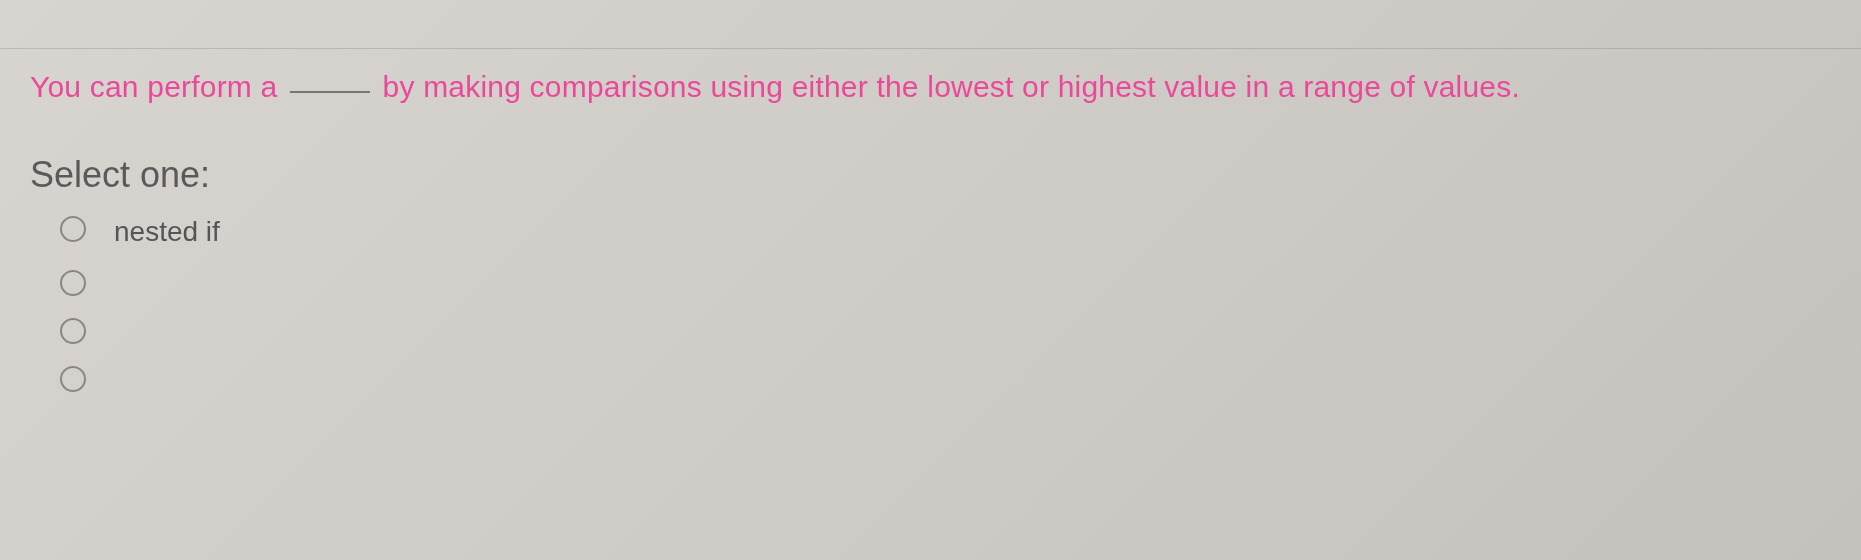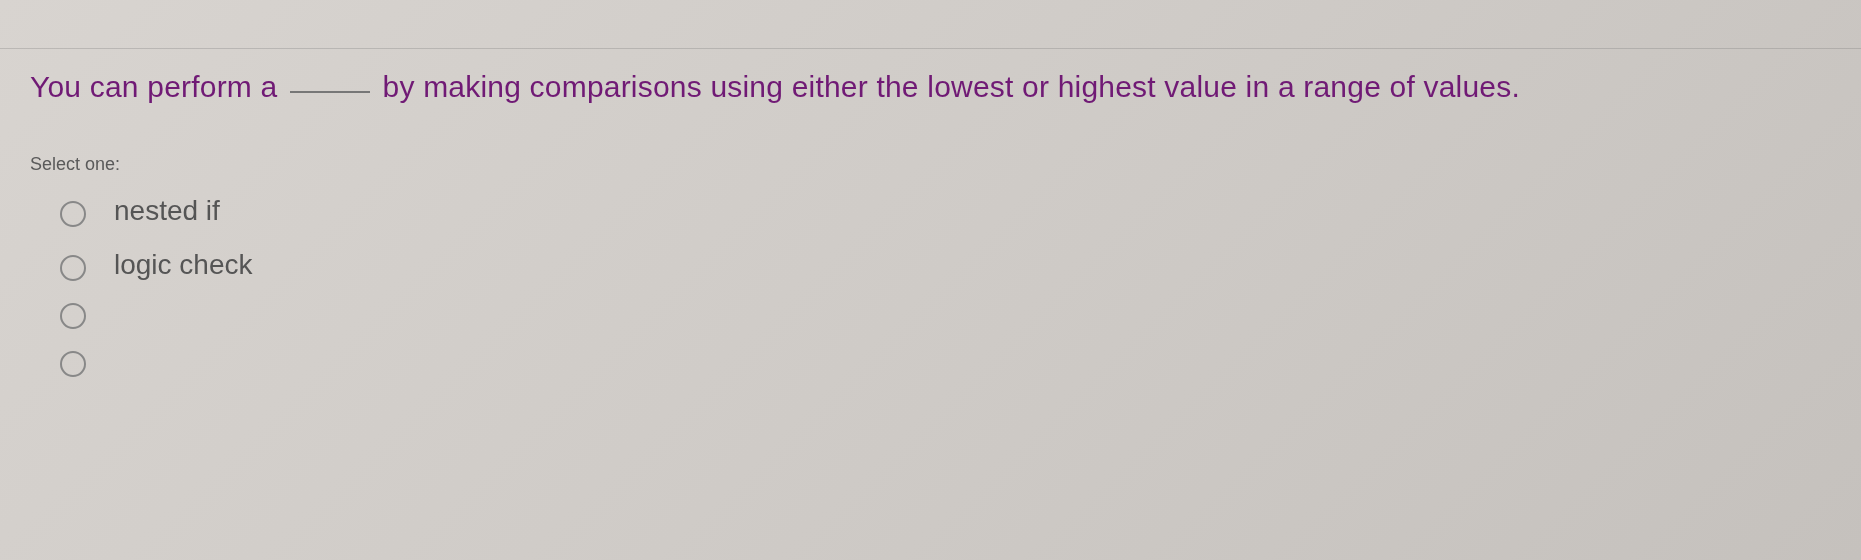--- a/index.html
+++ b/index.html
@@ -22,44 +22,44 @@
       left: 0;
       right: 0;
       height: 1px;
       background: rgba(120, 120, 120, 0.3);
     }
     .content {
       padding: 70px 30px 20px 30px;
     }
     .question-text {
       font-size: 30px;
-      color: #701a75;
+      color: #ec4899;
       margin-bottom: 50px;
       letter-spacing: 0.2px;
     }
     .blank {
       display: inline-block;
       border-bottom: 2px solid #777;
       width: 80px;
       margin: 0 4px;
       vertical-align: baseline;
       position: relative;
       top: -4px;
     }
     .select-label {
-      font-size: 18px;
+      font-size: 36px;
       color: #5a5a5a;
       margin-bottom: 20px;
     }
     .options {
       padding-left: 30px;
     }
     .option-row {
       display: flex;
-      align-items: flex-end;
+      align-items: flex-start;
       margin-bottom: 22px;
       cursor: pointer;
     }
     .radio {
       width: 26px;
       height: 26px;
       border: 2px solid #888;
       border-radius: 50%;
       margin-right: 28px;
       background: transparent;
@@ -84,21 +84,20 @@
 
   <div class="select-label">Select one:</div>
 
   <div class="options">
     <div class="option-row">
       <div class="radio"></div>
       <div class="option-label">nested if</div>
     </div>
     <div class="option-row">
       <div class="radio"></div>
-      <div class="option-label">logic check</div>
     </div>
     <div class="option-row">
       <div class="radio"></div>
     </div>
     <div class="option-row">
       <div class="radio"></div>
     </div>
   </div>
 </div>
 

